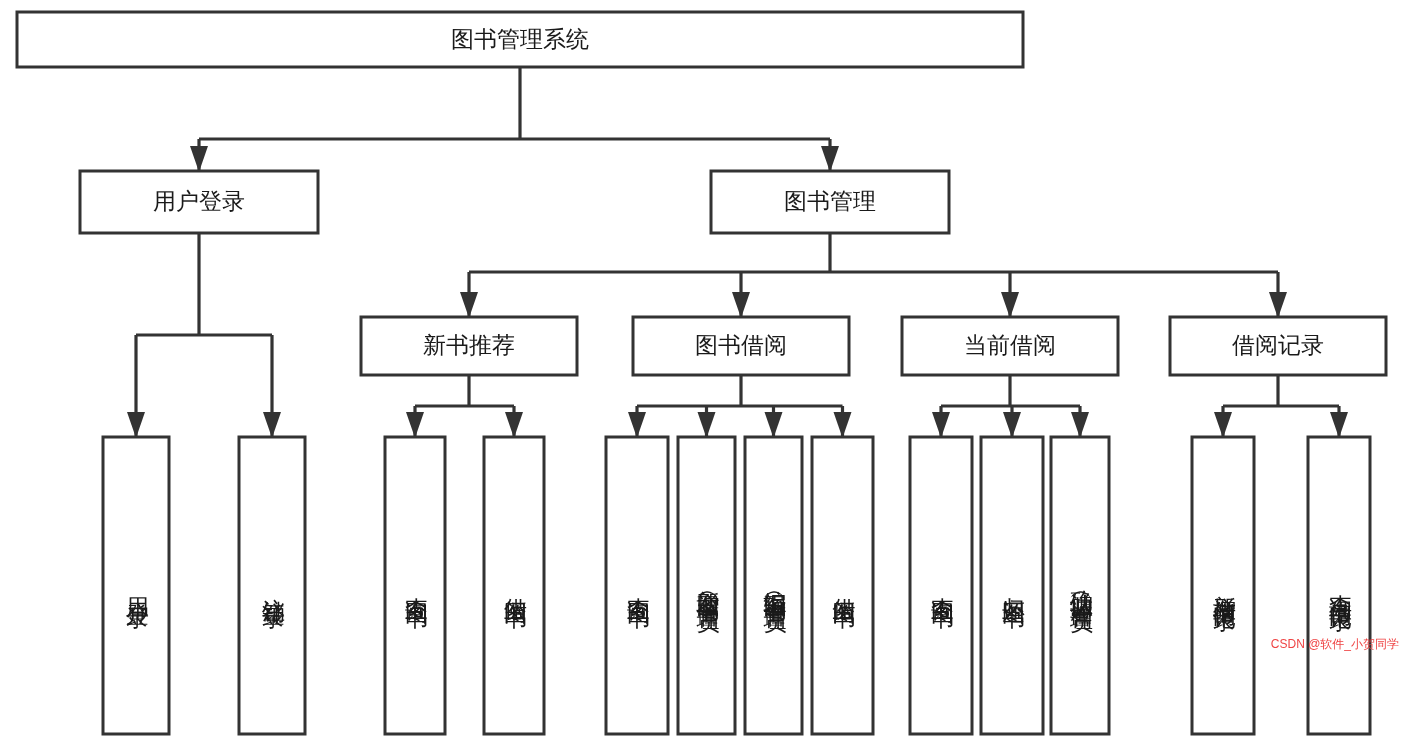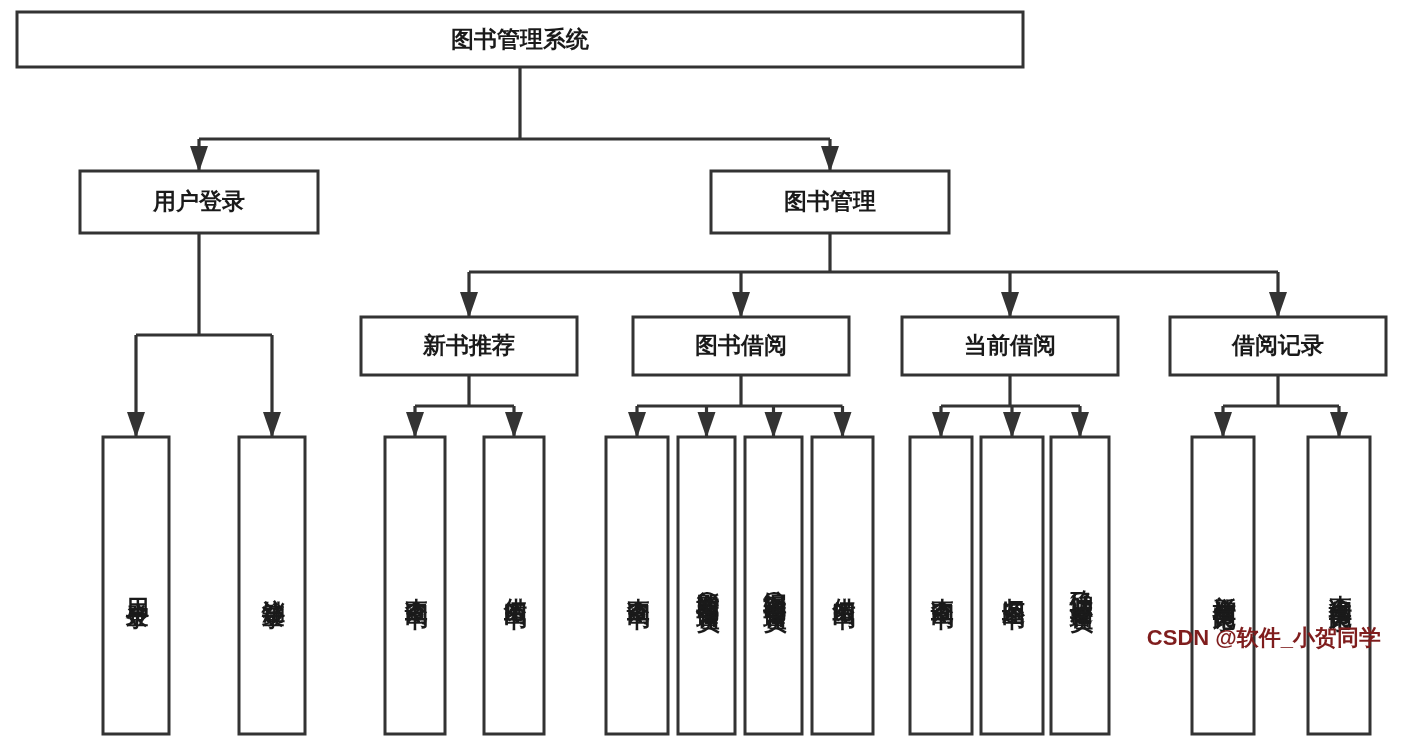--- a/index.html
+++ b/index.html
@@ -11,21 +11,20 @@
     width: 1405px;
     height: 747px;
     font-family: "Liberation Sans", "DejaVu Sans", sans-serif;
     overflow: hidden;
     position: relative;
   }
   #diagram-root {
     position: relative;
     width: 1405px;
     height: 659px;
-    font-weight: bold;
   }
   svg#flow {
     position: absolute;
     left: 0;
     top: 0;
     width: 1405px;
     height: 747px;
     display: block;
   }
   .node-rect {
@@ -55,25 +54,25 @@
     font-size: 23px;
     fill: #1a1a1a;
     text-anchor: middle;
     dominant-baseline: middle;
     writing-mode: vertical-rl;
     text-orientation: upright;
     letter-spacing: 3px;
   }
   .watermark {
     position: absolute;
-    right: 24px;
+    right: 6px;
     bottom: 6px;
     font-family: "Liberation Sans", "DejaVu Sans", sans-serif;
-    font-size: 22px;
-    color: #7f1d1d;
+    font-size: 12px;
+    color: #ef4444;
     white-space: nowrap;
     user-select: none;
   }
 </style>
 </head>
 <body>
 
 <div id="diagram-root">
   <svg id="flow" viewBox="0 0 1405 747">
     <g id="connectors-layer">

